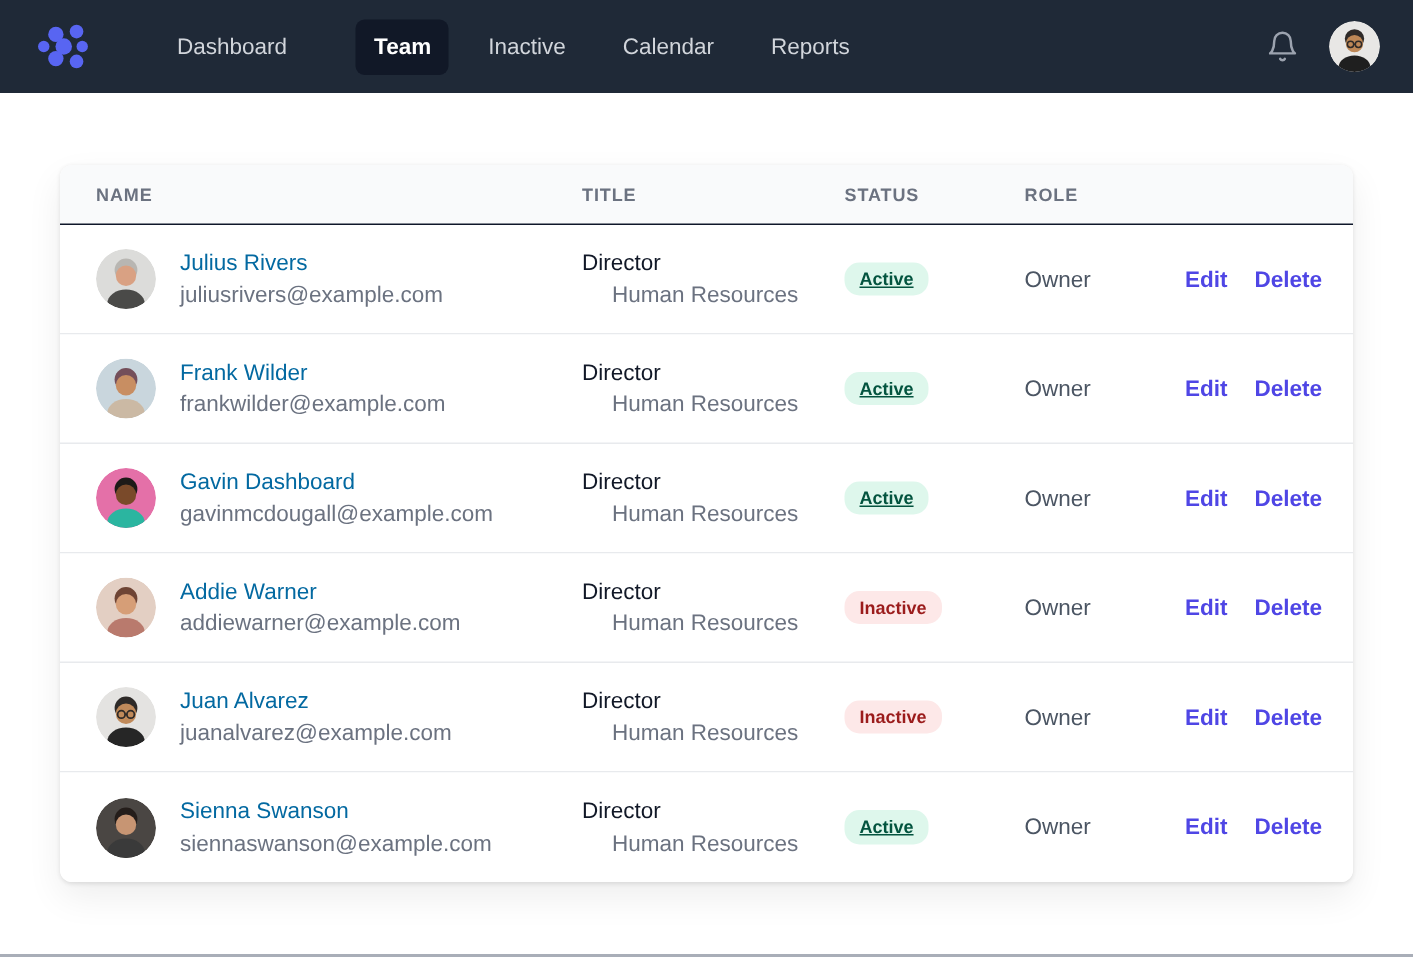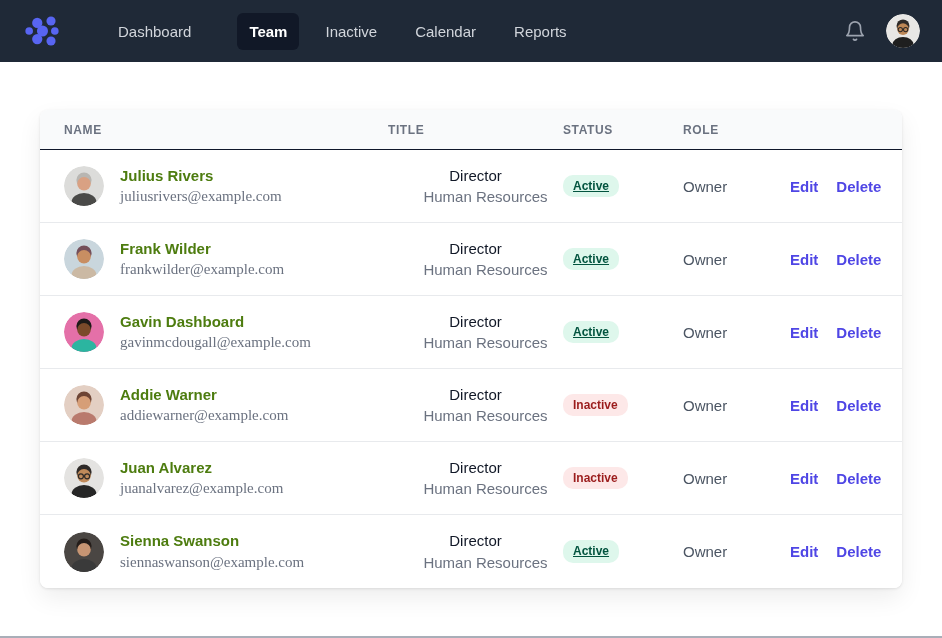--- a/index.html
+++ b/index.html
@@ -49,23 +49,23 @@
     font-size:12px;font-weight:700;color:#6b7280;
     letter-spacing:0.6px;text-transform:uppercase;
   }
   .th.name{padding-left:24px;}
   .trow{height:73px;border-bottom:1px solid #e8eaed;background:#ffffff;}
   .trow:last-child{border-bottom:none;}
   .cell-name{display:flex;align-items:center;gap:16px;padding-left:24px;}
   .avatar{width:40px;height:40px;border-radius:50%;overflow:hidden;flex:0 0 40px;}
   .avatar svg{display:block;}
   .nm-lines{display:flex;flex-direction:column;gap:2px;}
-  .member-name{font-size:15px;font-weight:700;color:#4d7c0f;line-height:1.3;}
-  .member-email{font-size:15px;color:#6b7280;line-height:1.3;font-family:Liberation Serif, serif;}
-  .cell-title{display:flex;flex-direction:column;gap:2px;text-align:center;}
+  .member-name{font-size:15px;font-weight:400;color:#0369a1;line-height:1.3;}
+  .member-email{font-size:15px;color:#6b7280;line-height:1.3;}
+  .cell-title{display:flex;flex-direction:column;gap:2px;}
   .job-title{font-size:15px;color:#111827;line-height:1.3;}
   .job-dept{font-size:15px;color:#6b7280;line-height:1.3;margin-left:20px;}
   .badge{
     display:inline-block;font-size:12px;font-weight:700;
     padding:4px 10px;border-radius:10px;line-height:1.2;
   }
   .badge-active{background:var(--active-bg);color:var(--active-text);text-decoration:underline;}
   .badge-inactive{background:var(--inactive-bg);color:var(--inactive-text);}
   .cell-role{font-size:15px;color:#4b5563;}
   .cell-actions{

